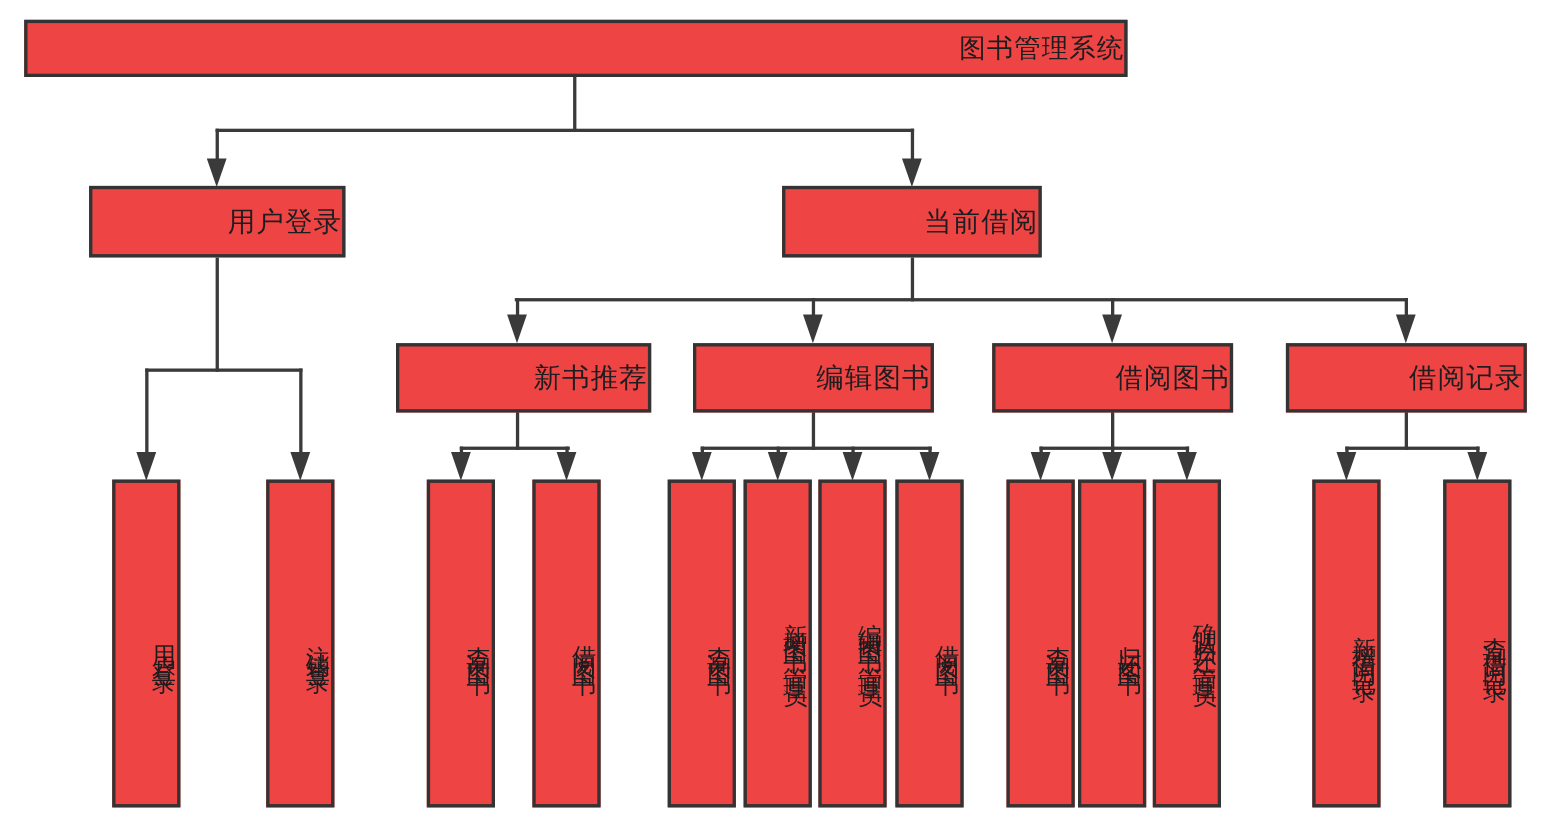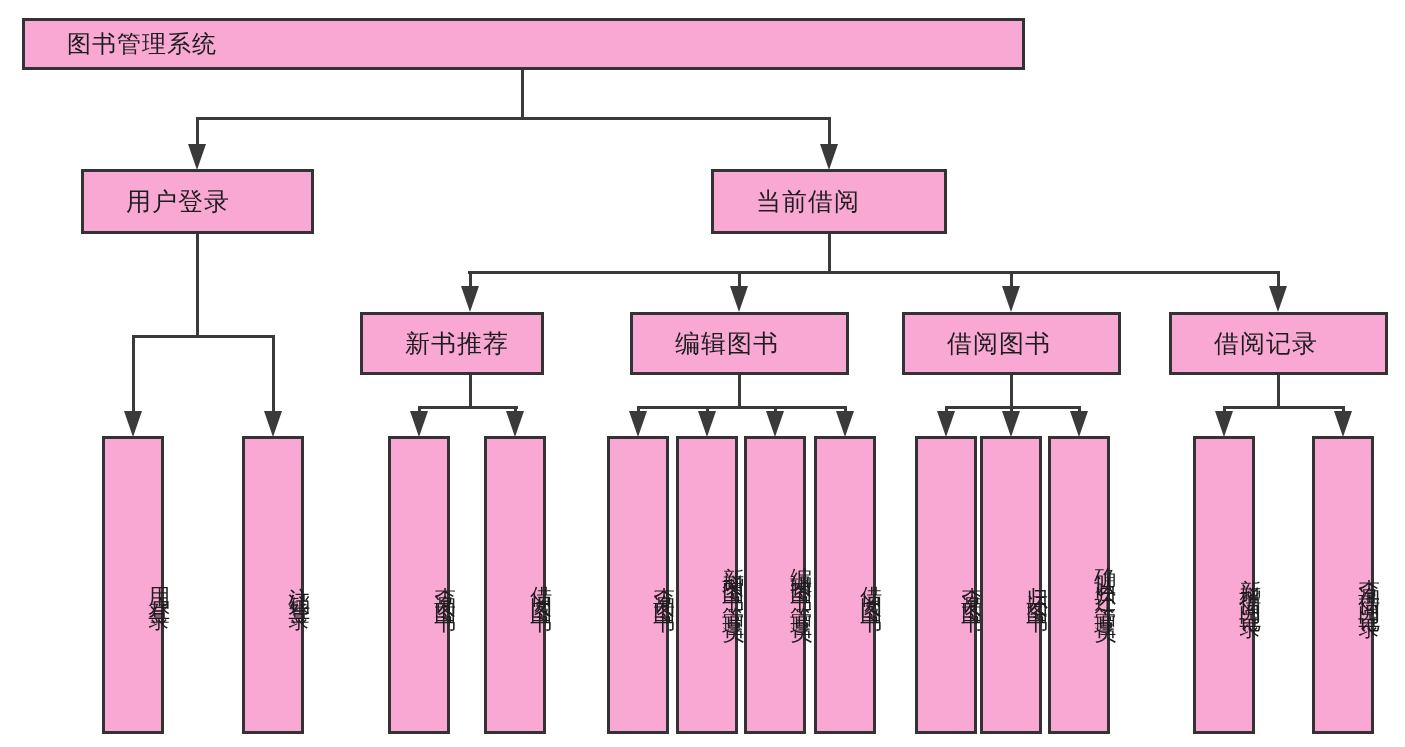--- a/index.html
+++ b/index.html
@@ -10,23 +10,23 @@
     --bg:#ffffff;
   }
   html,body{margin:0;padding:0;background:var(--bg);}
   .canvas{
     position:relative;width:1405px;height:747px;background:var(--bg);
     overflow:hidden;
     font-family:"Liberation Sans","DejaVu Sans",sans-serif;
     color:var(--text);
   }
   .box{
-    position:absolute;box-sizing:border-box;background:#f9a8d4;
+    position:absolute;box-sizing:border-box;background:#ef4444;
     border:3px solid var(--border);
-    display:flex;align-items:center;justify-content:flex-start;
+    display:flex;align-items:center;justify-content:flex-end;
     z-index:2;
     padding-left:42px;
   }
   .hlabel{font-size:25px;letter-spacing:1px;white-space:nowrap;}
   .title .hlabel{font-size:24px;}
   .vtext{
     writing-mode:vertical-rl;text-orientation:mixed;
     font-size:22px;letter-spacing:8px;line-height:1.1;
     white-space:nowrap;
   }
@@ -52,21 +52,21 @@
     <span class="hlabel">图书管理系统</span>
   </div>
 
   <div class="box" style="left:81px;top:169px;width:233px;height:65px;">
     <span class="hlabel">用户登录</span>
   </div>
   <div class="box" style="left:711px;top:169px;width:236px;height:65px;">
     <span class="hlabel">当前借阅</span>
   </div>
 
-  <div class="box" style="left:360px;top:312px;width:184px;height:63px;">
+  <div class="box" style="left:360px;top:312px;width:232px;height:63px;">
     <span class="hlabel">新书推荐</span>
   </div>
   <div class="box" style="left:630px;top:312px;width:219px;height:63px;">
     <span class="hlabel">编辑图书</span>
   </div>
   <div class="box" style="left:902px;top:312px;width:219px;height:63px;">
     <span class="hlabel">借阅图书</span>
   </div>
   <div class="box" style="left:1169px;top:312px;width:219px;height:63px;">
     <span class="hlabel">借阅记录</span>

